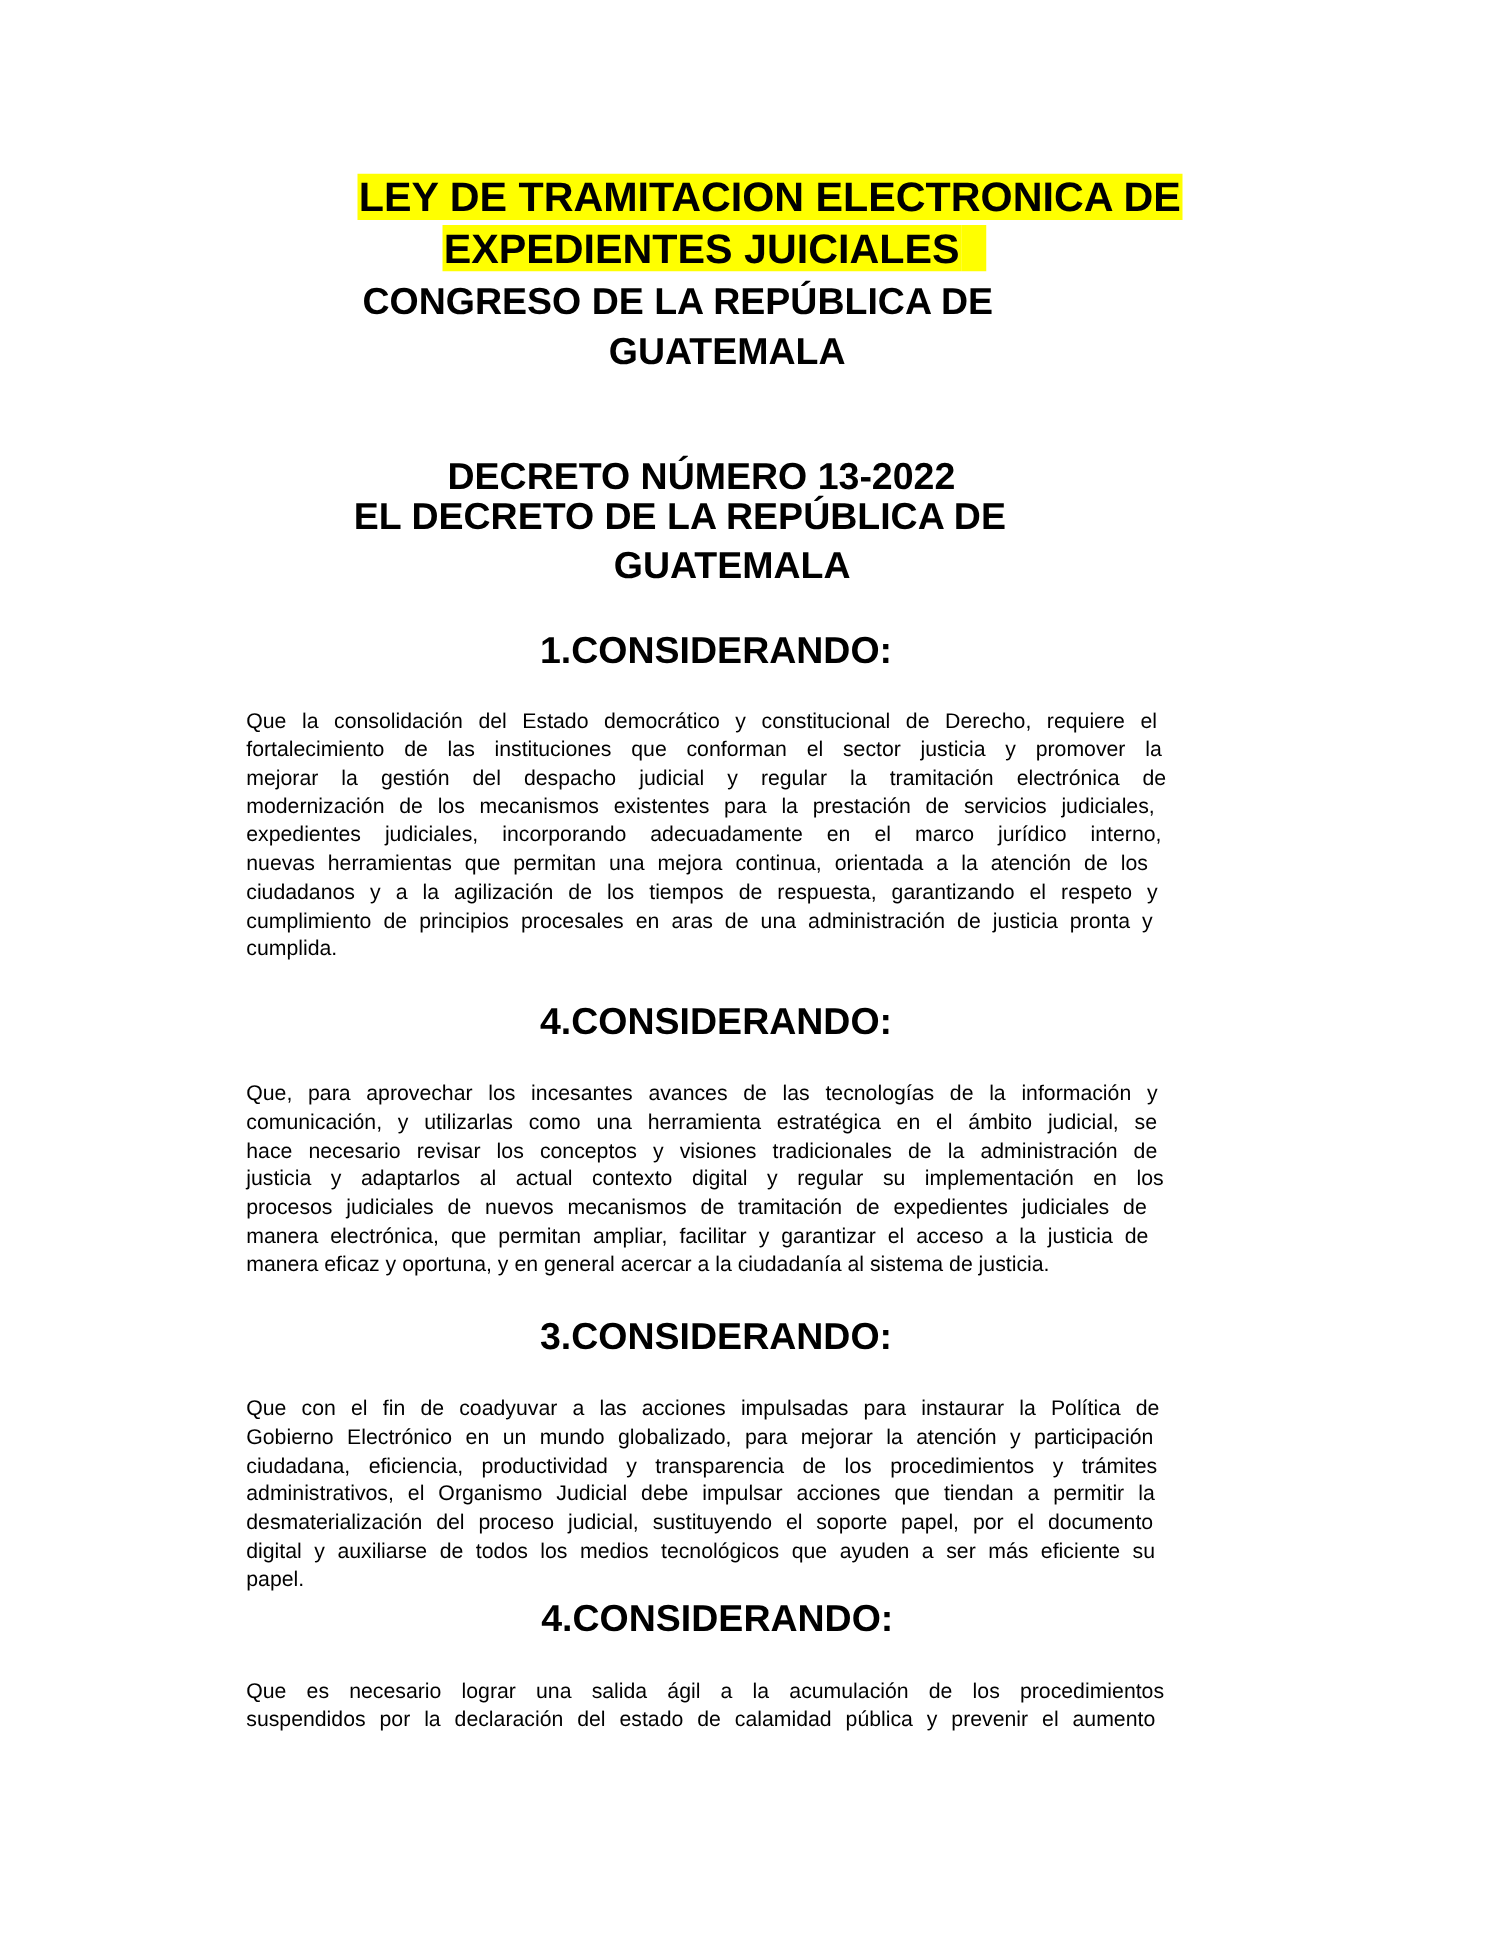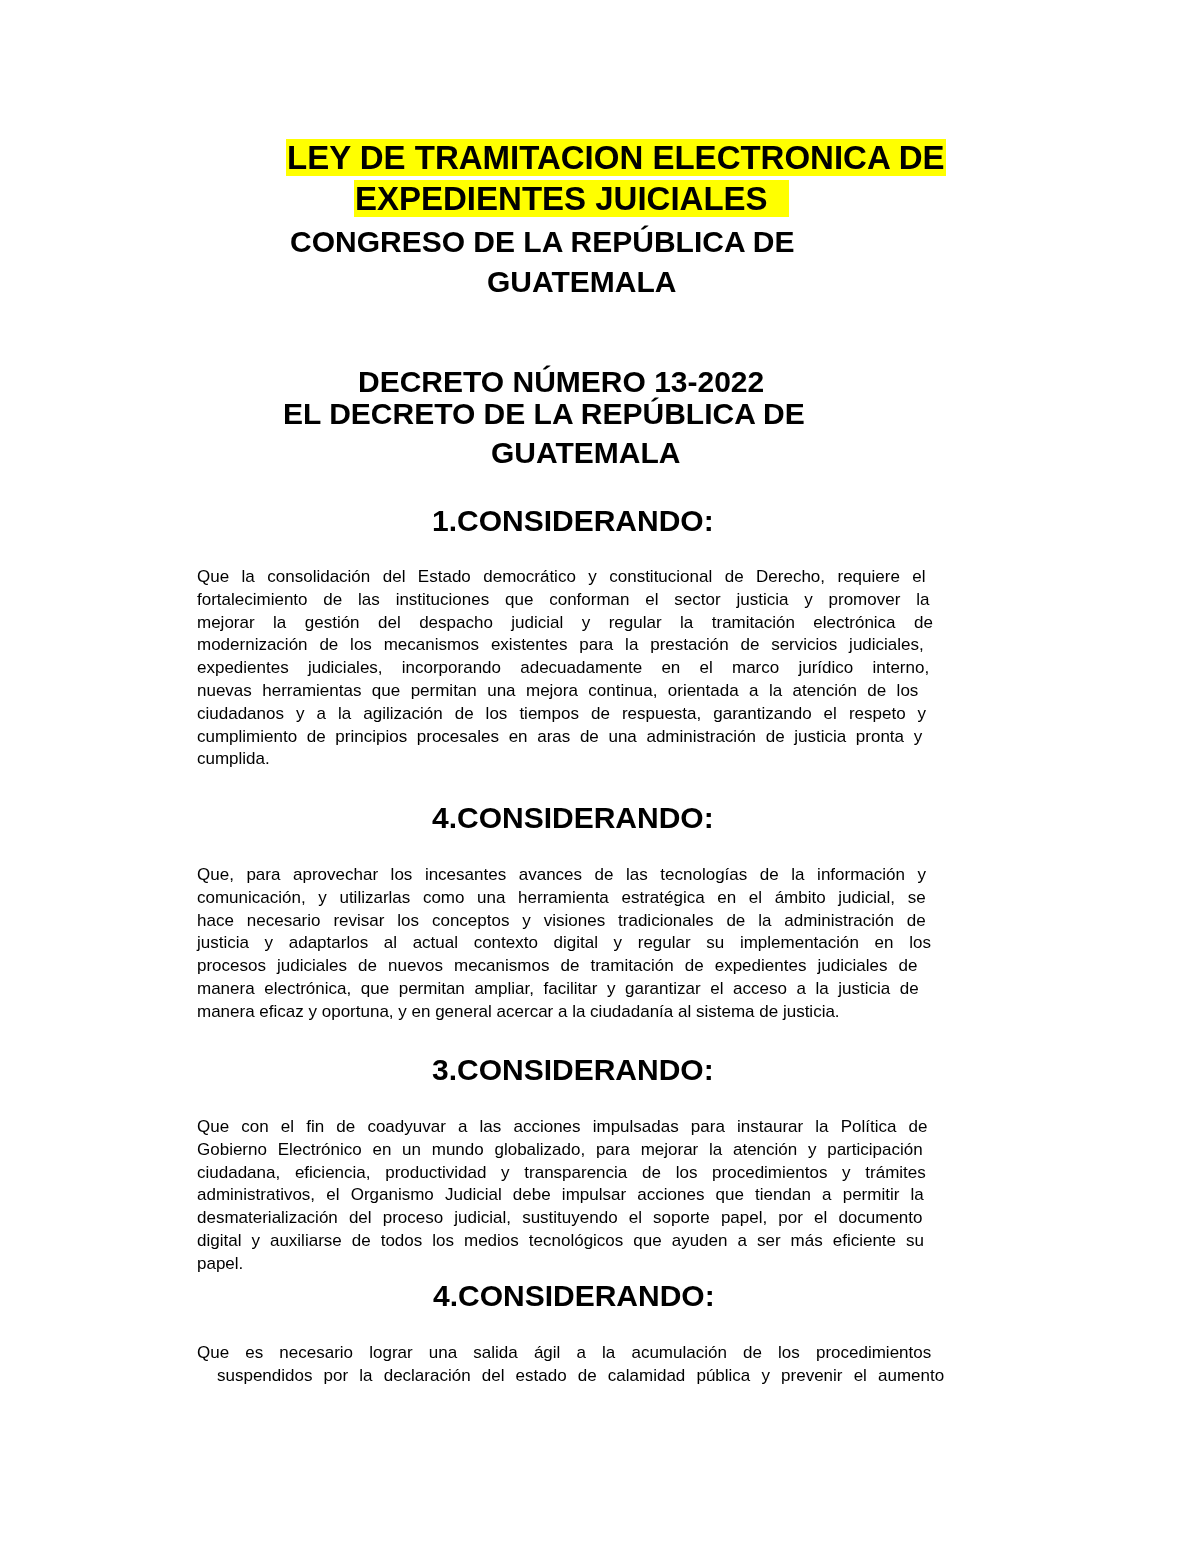--- a/index.html
+++ b/index.html
@@ -63,16 +63,16 @@
     <span class="ln" style="display: block; word-spacing: 10px; text-align-last: left; text-align: left;">ciudadana, eficiencia, productividad y transparencia de los procedimientos y trámites</span>
     <span class="ln" style="display: block; word-spacing: 6.45455px; text-align-last: left; text-align: left;">administrativos, el Organismo Judicial debe impulsar acciones que tiendan a permitir la</span>
     <span class="ln" style="display: block; word-spacing: 6.4px; text-align-last: left; text-align: left;">desmaterialización del proceso judicial, sustituyendo el soporte papel, por el documento</span>
     <span class="ln" style="display: block; word-spacing: 5.28571px; text-align-last: left; text-align: right;">digital y auxiliarse de todos los medios tecnológicos que ayuden a ser más eficiente su</span>
     <span class="ln last">papel.</span>
   </div>
 
   <div class="h-left" style="left:433px; top:1274px;">4.CONSIDERANDO:</div>
   <div class="para" style="top:1342px;">
     <span class="ln" style="display: block; word-spacing: 11.4167px; text-align-last: left; text-align: left;">Que es necesario lograr una salida ágil a la acumulación de los procedimientos</span>
-    <span class="ln" style="display: block; word-spacing: 6.41667px; text-align-last: left; text-align: left; margin-left: 20px;">suspendidos por la declaración del estado de calamidad pública y prevenir el aumento</span>
+    <span class="ln" style="display: block; word-spacing: 6.41667px; text-align-last: left; text-align: left;">suspendidos por la declaración del estado de calamidad pública y prevenir el aumento</span>
   </div>
 
 </div>
 
 </body></html>

